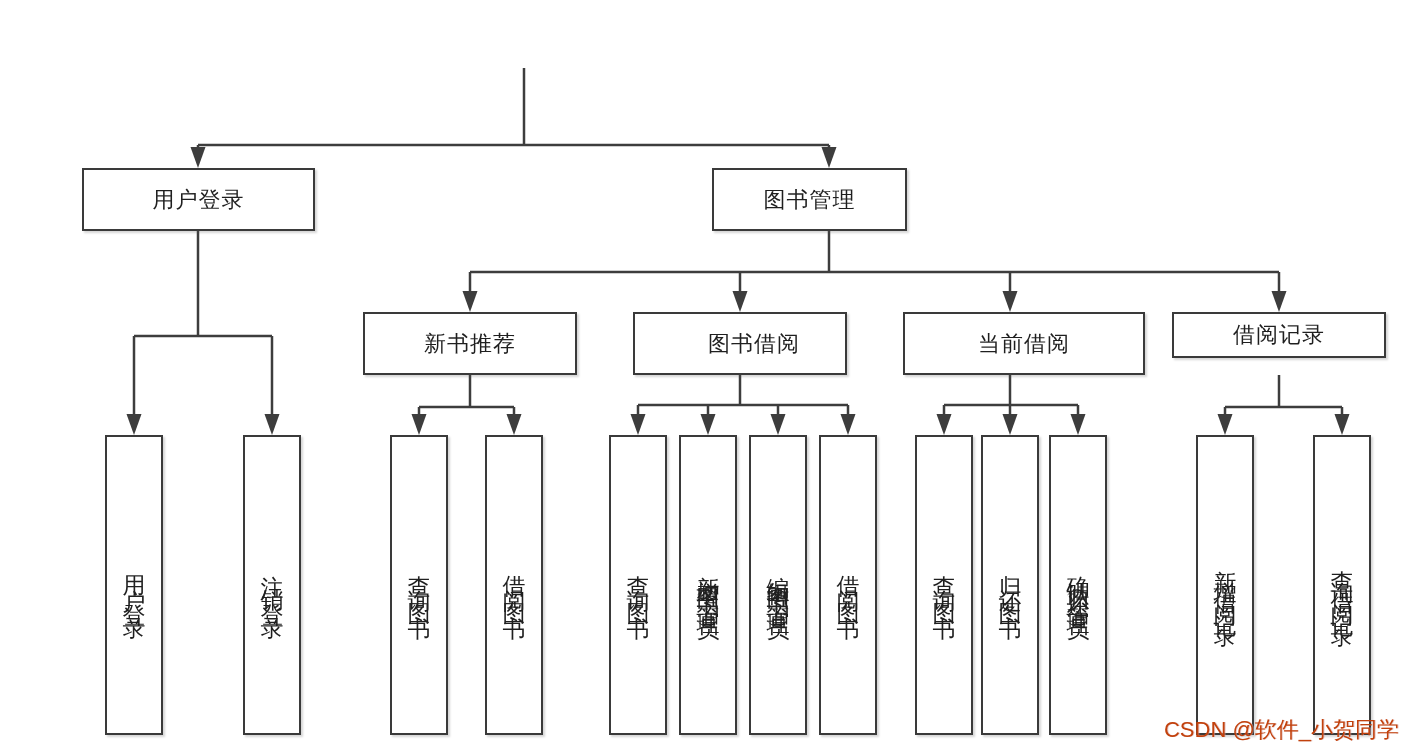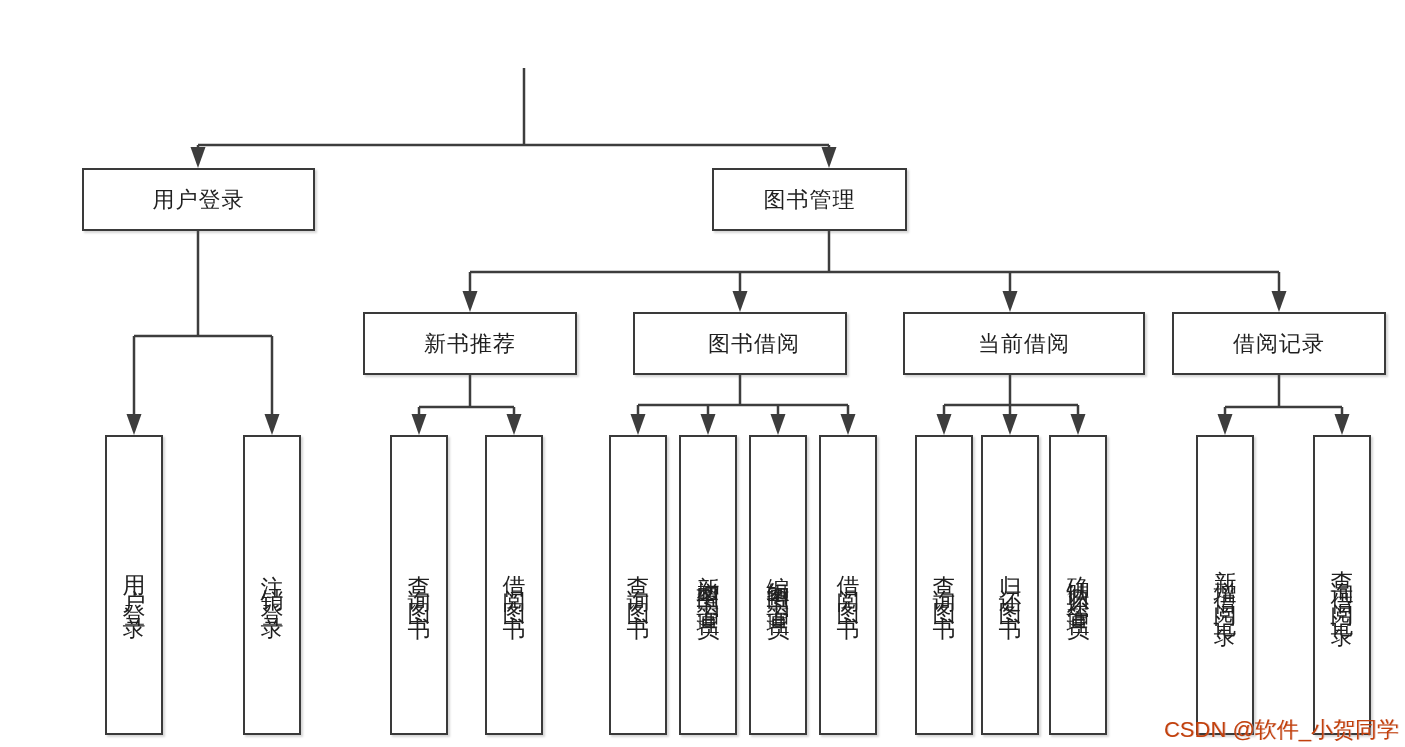--- a/index.html
+++ b/index.html
@@ -124,21 +124,21 @@
 
   <div class="box h-box" style="left:363px;top:312px;width:214px;height:63px;">
     <span>新书推荐</span>
   </div>
   <div class="box h-box" style="left:633px;top:312px;width:214px;height:63px;padding-left:28px;">
     <span>图书借阅</span>
   </div>
   <div class="box h-box" style="left:903px;top:312px;width:242px;height:63px;">
     <span>当前借阅</span>
   </div>
-  <div class="box h-box" style="left:1172px;top:312px;width:214px;height:63px;align-items:center;">
+  <div class="box h-box" style="left:1172px;top:312px;width:214px;height:46px;align-items:center;">
     <span>借阅记录</span>
   </div>
 
   <div class="box v-box" style="left:105px;top:435px;width:58px;height:300px;">
     <span class="v-text">用户登录</span>
   </div>
   <div class="box v-box" style="left:243px;top:435px;width:58px;height:300px;">
     <span class="v-text">注销登录</span>
   </div>
 

